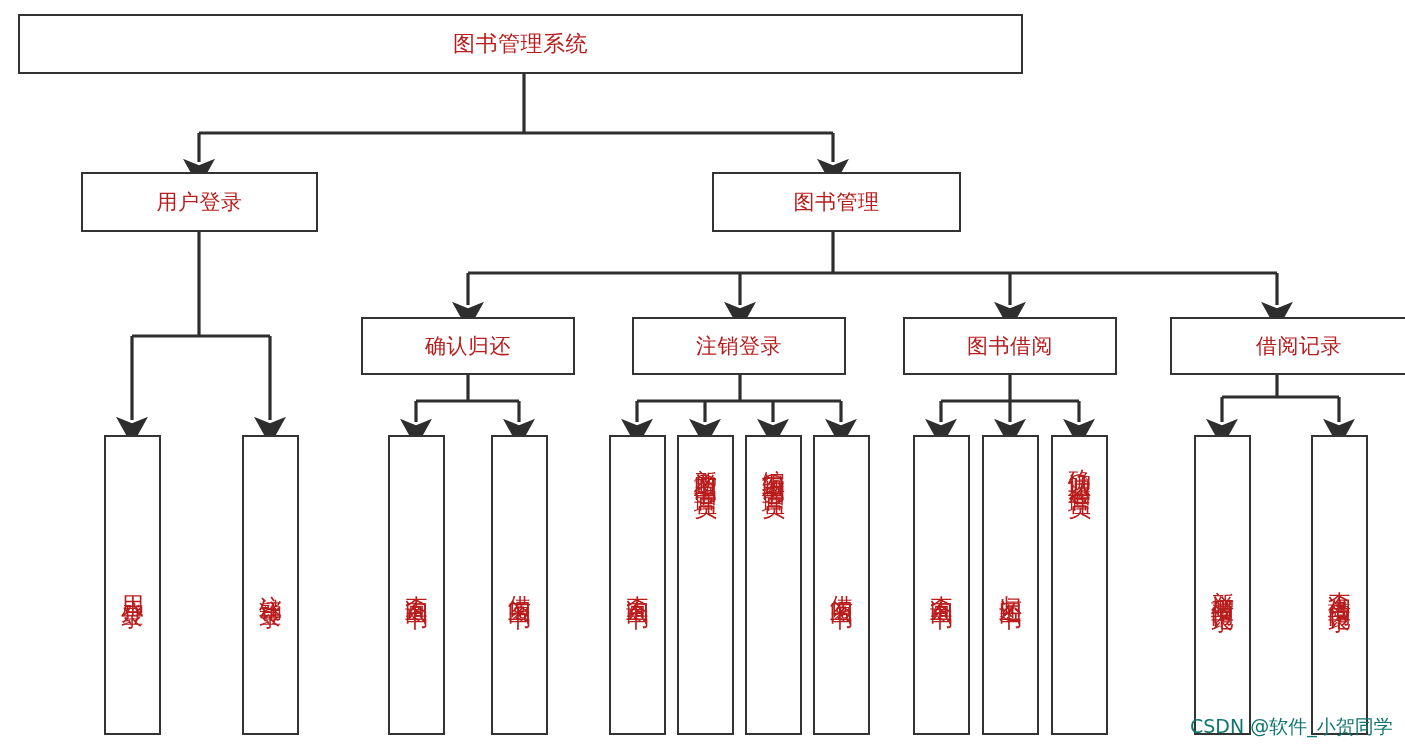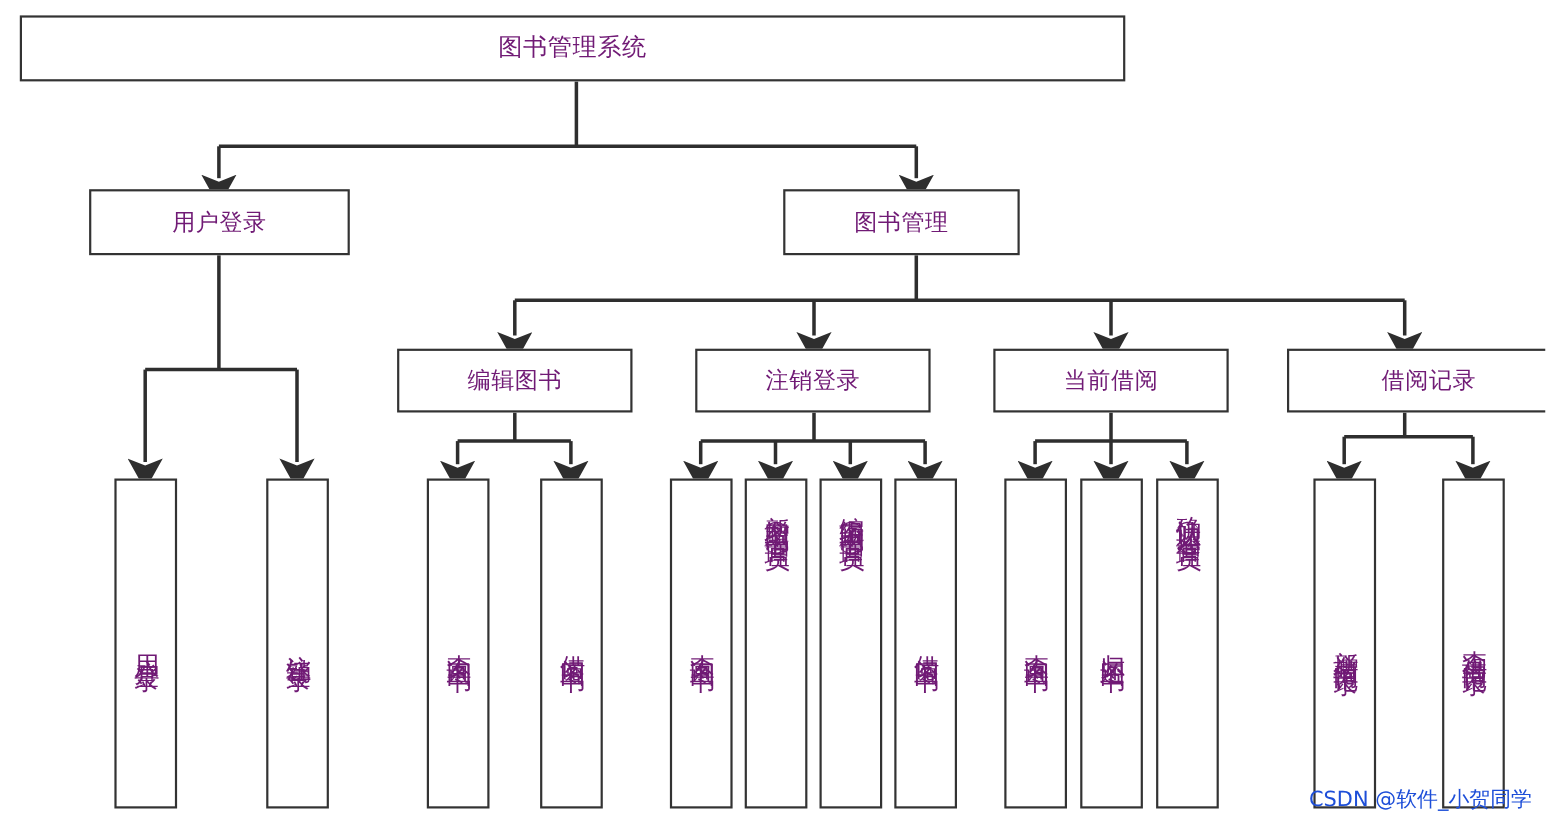--- a/index.html
+++ b/index.html
@@ -27,21 +27,21 @@
     pointer-events: none;
   }
   .node {
     position: absolute;
     box-sizing: border-box;
     background: #ffffff;
     border: 2.5px solid #333333;
     display: flex;
     align-items: center;
     justify-content: center;
-    color: #701a75;
+    color: #b91c1c;
     letter-spacing: 0.5px;
   }
   .node .lbl {
     display: block;
     text-align: center;
     line-height: 1.15;
   }
   
   .node.horiz .lbl {
     font-size: 21px;
@@ -64,21 +64,21 @@
     letter-spacing: 4px;
     white-space: nowrap;
   }
   
   .node.vert.centered {
     align-items: center;
     padding-top: 0;
   }
   .watermark {
     position: absolute;
-    color: #1d4ed8;
+    color: #0f766e;
     font-size: 19px;
     white-space: nowrap;
     user-select: none;
   }
 </style>
 </head>
 <body>
 
 <div id="canvas">
 
@@ -135,34 +135,34 @@
   </svg>
 
   <div class="node horiz root" style="left:18px; top:14px; width:1005px; height:60px;">
     <span class="lbl">图书管理系统</span>
   </div>
 
   <div class="node horiz" style="left:81px; top:172px; width:237px; height:60px;">
     <span class="lbl">用户登录</span>
   </div>
 
-  <div class="node horiz" style="left:712px; top:172px; width:215px; height:60px;">
+  <div class="node horiz" style="left:712px; top:172px; width:249px; height:60px;">
     <span class="lbl">图书管理</span>
   </div>
 
   <div class="node horiz" style="left:361px; top:317px; width:214px; height:58px;">
-    <span class="lbl">编辑图书</span>
+    <span class="lbl">确认归还</span>
   </div>
 
   <div class="node horiz" style="left:632px; top:317px; width:214px; height:58px;">
     <span class="lbl">注销登录</span>
   </div>
 
   <div class="node horiz" style="left:903px; top:317px; width:214px; height:58px;">
-    <span class="lbl">当前借阅</span>
+    <span class="lbl">图书借阅</span>
   </div>
 
   <div class="node horiz" style="left:1170px; top:317px; width:258px; height:58px;">
     <span class="lbl">借阅记录</span>
   </div>
 
   <div class="node vert centered" style="left:104px; top:435px; width:57px; height:300px;">
     <span class="lbl">用户登录</span>
   </div>
 

